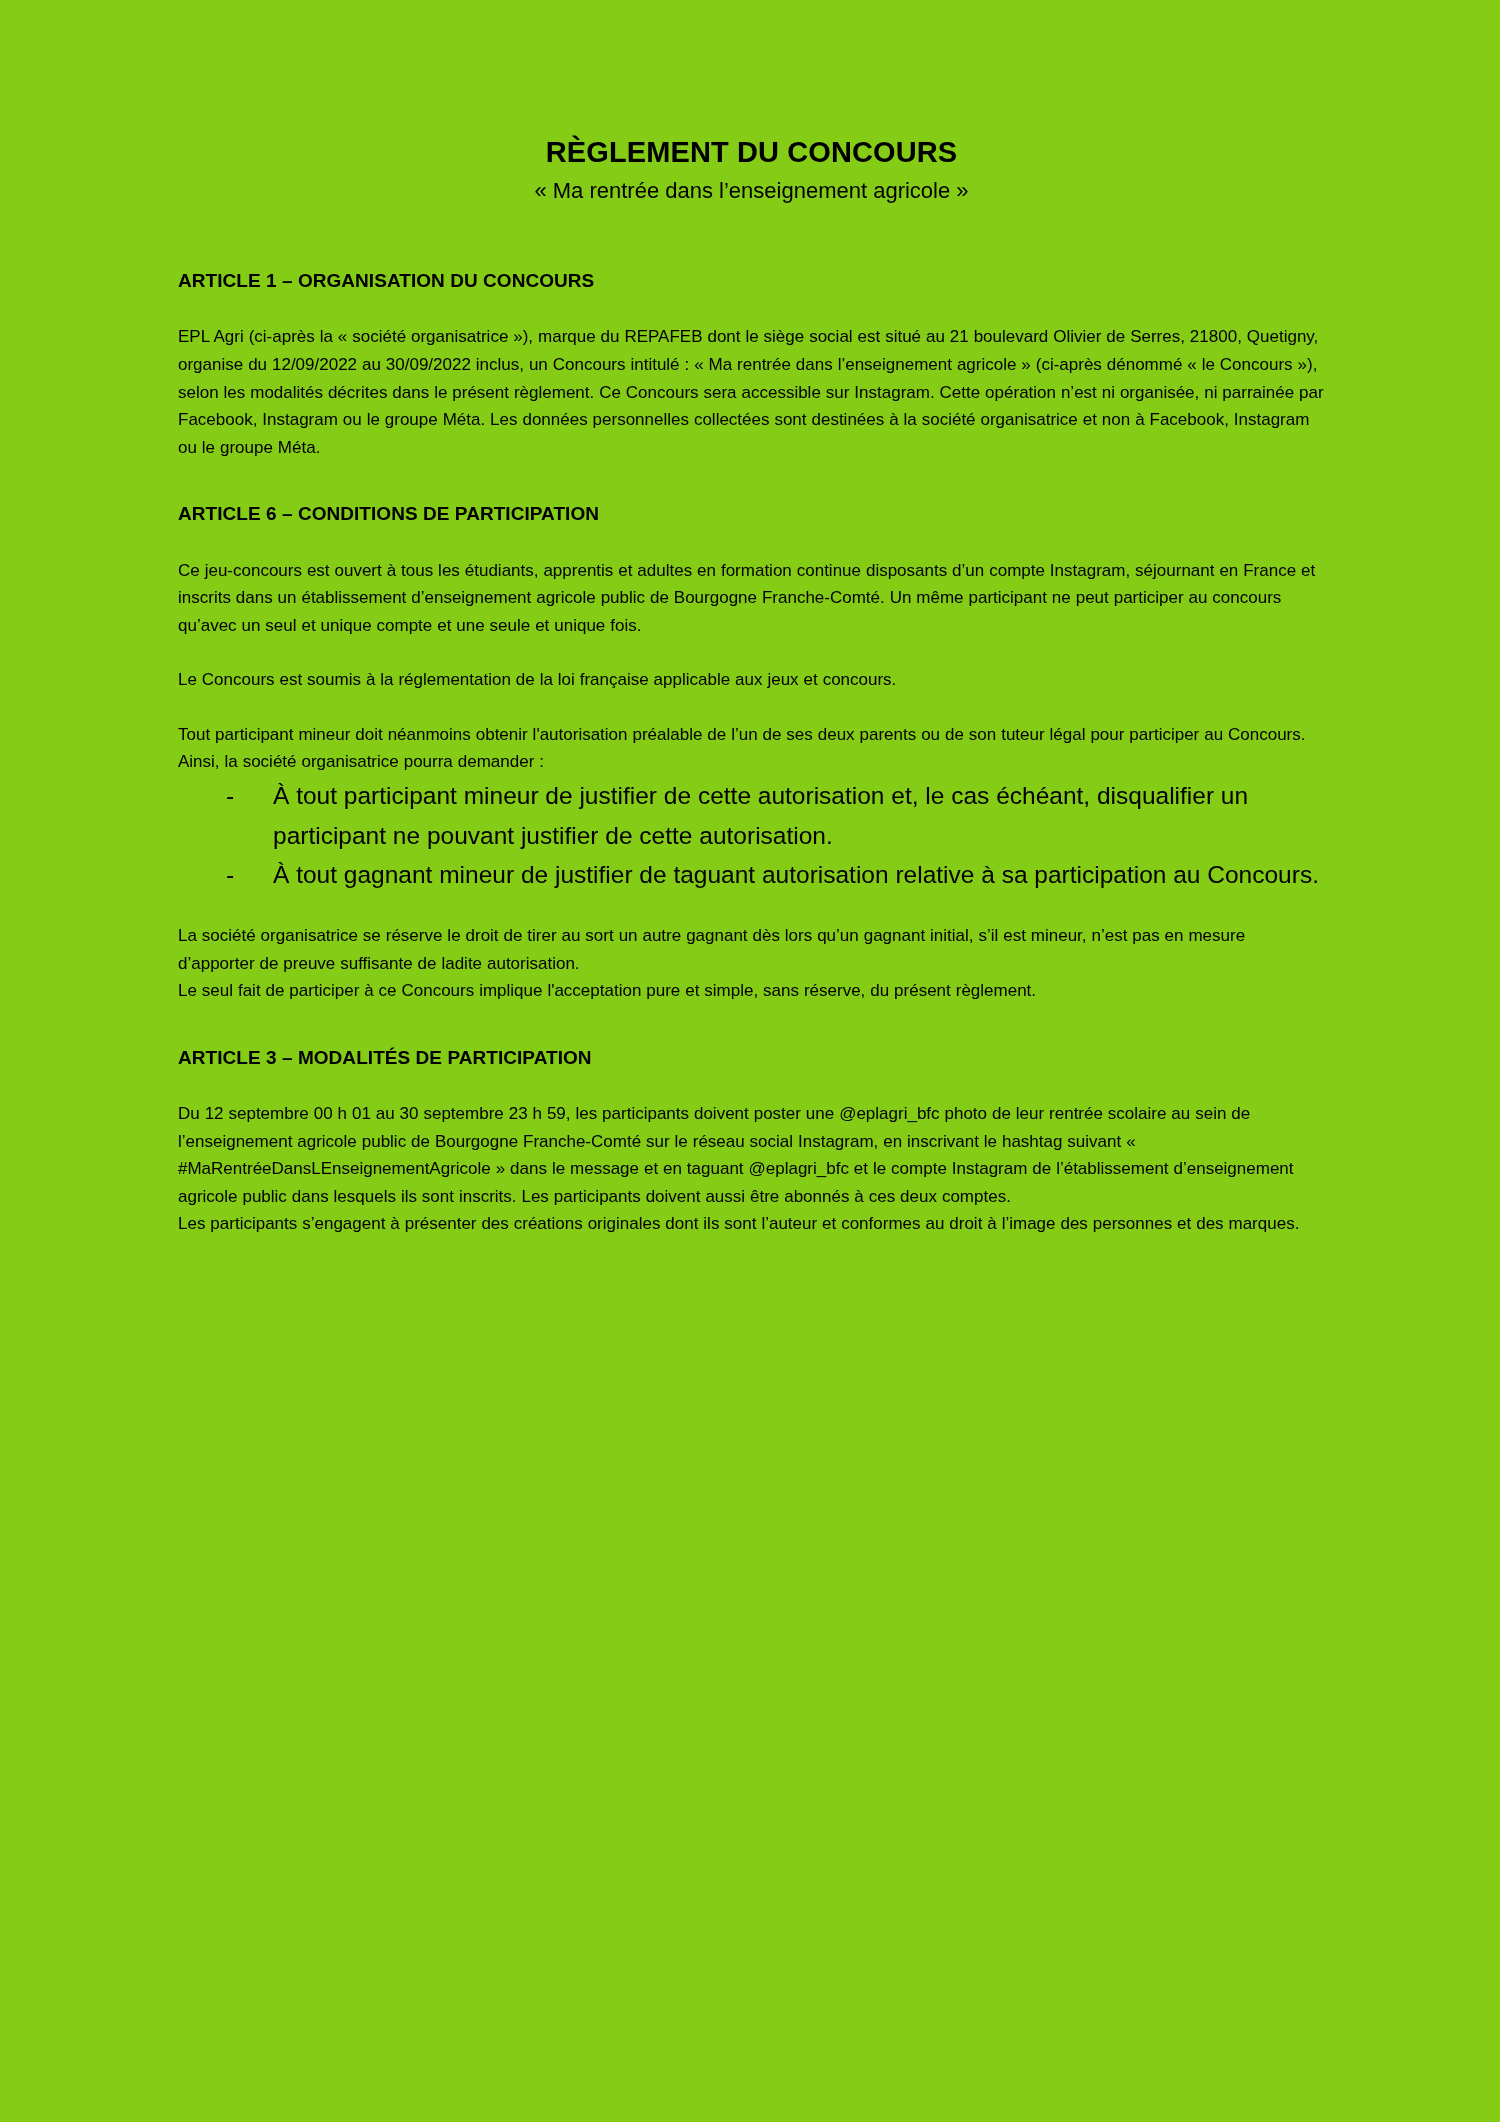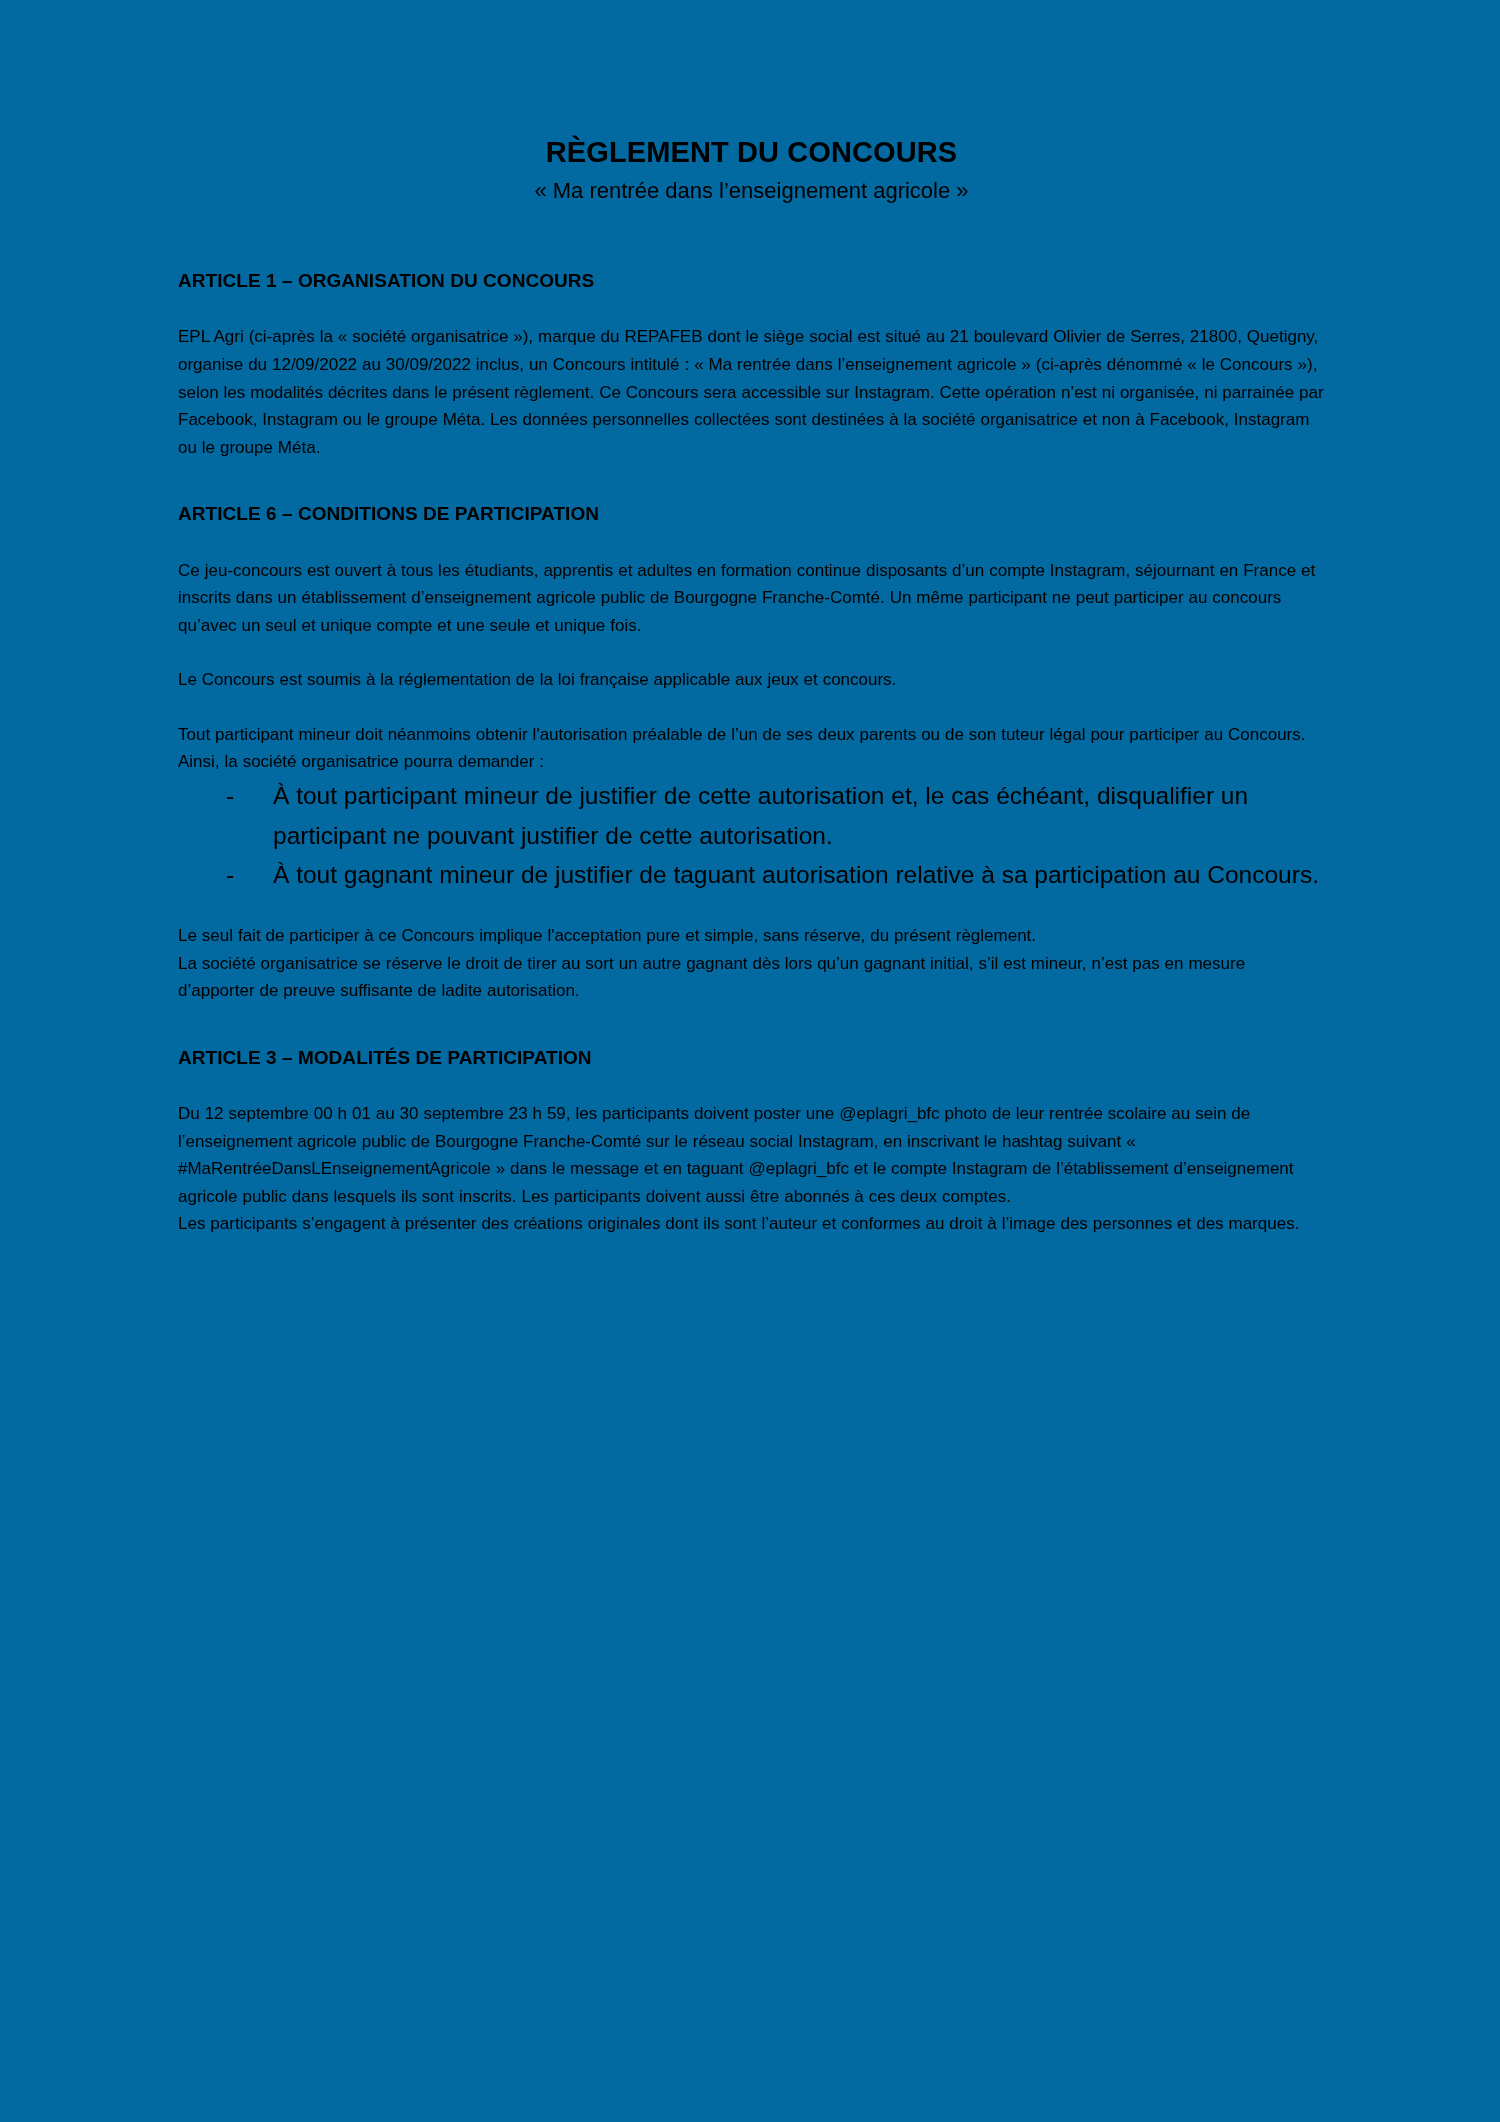--- a/index.html
+++ b/index.html
@@ -11,21 +11,21 @@
   body {
     font-family: "Liberation Sans", sans-serif;
     color: #000000;
     -webkit-font-smoothing: antialiased;
   }
   .page {
     position: relative;
     width: 1500px;
     height: 2122px;
     margin: 0 auto;
-    background: #0369a1;
+    background: #84cc16;
     box-sizing: border-box;
     padding: 135px 175px 0 178px;
     overflow: hidden;
   }
   .doc-header {
     text-align: center;
     margin: 0 0 0 0;
   }
   .doc-title {
     font-size: 29px;
@@ -114,22 +114,22 @@
         <span class="dash">-</span>
         <span>À tout participant mineur de justifier de cette autorisation et, le cas échéant, disqualifier un participant ne pouvant justifier de cette autorisation.</span>
       </li>
       <li>
         <span class="dash">-</span>
         <span>À tout gagnant mineur de justifier de taguant autorisation relative à sa participation au Concours.</span>
       </li>
     </ul>
 
     <div class="gap-para"></div>
+    <p class="para">La société organisatrice se réserve le droit de tirer au sort un autre gagnant dès lors qu’un gagnant initial, s’il est mineur, n’est pas en mesure d’apporter de preuve suffisante de ladite autorisation.</p>
     <p class="para">Le seul fait de participer à ce Concours implique l'acceptation pure et simple, sans réserve, du présent règlement.</p>
-    <p class="para">La société organisatrice se réserve le droit de tirer au sort un autre gagnant dès lors qu’un gagnant initial, s’il est mineur, n’est pas en mesure d’apporter de preuve suffisante de ladite autorisation.</p>
   </section>
 
   <div class="gap-before-heading"></div>
 
   <section>
     <h2 class="article-heading">ARTICLE 3 – MODALITÉS DE PARTICIPATION</h2>
     <div class="gap-after-heading"></div>
     <p class="para">Du 12 septembre 00 h 01 au 30 septembre 23 h 59, les participants doivent poster une @eplagri_bfc photo de leur rentrée scolaire au sein de l’enseignement agricole public de Bourgogne Franche-Comté sur le réseau social Instagram, en inscrivant le hashtag suivant « #MaRentréeDansLEnseignementAgricole » dans le message et en taguant @eplagri_bfc et le compte Instagram de l’établissement d’enseignement agricole public dans lesquels ils sont inscrits. Les participants doivent aussi être abonnés à ces deux comptes.</p>
     <p class="para">Les participants s’engagent à présenter des créations originales dont ils sont l’auteur et conformes au droit à l’image des personnes et des marques.</p>
   </section>

